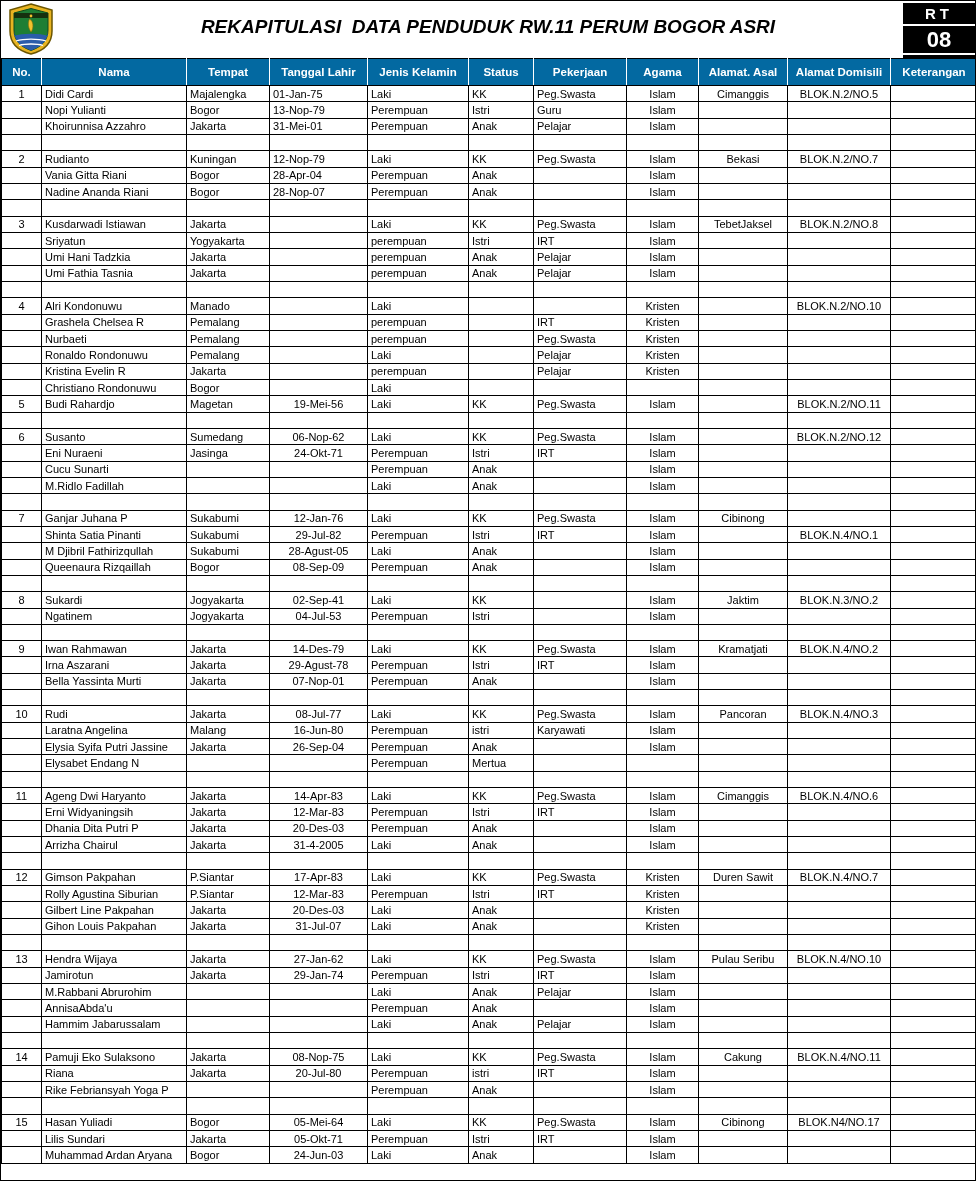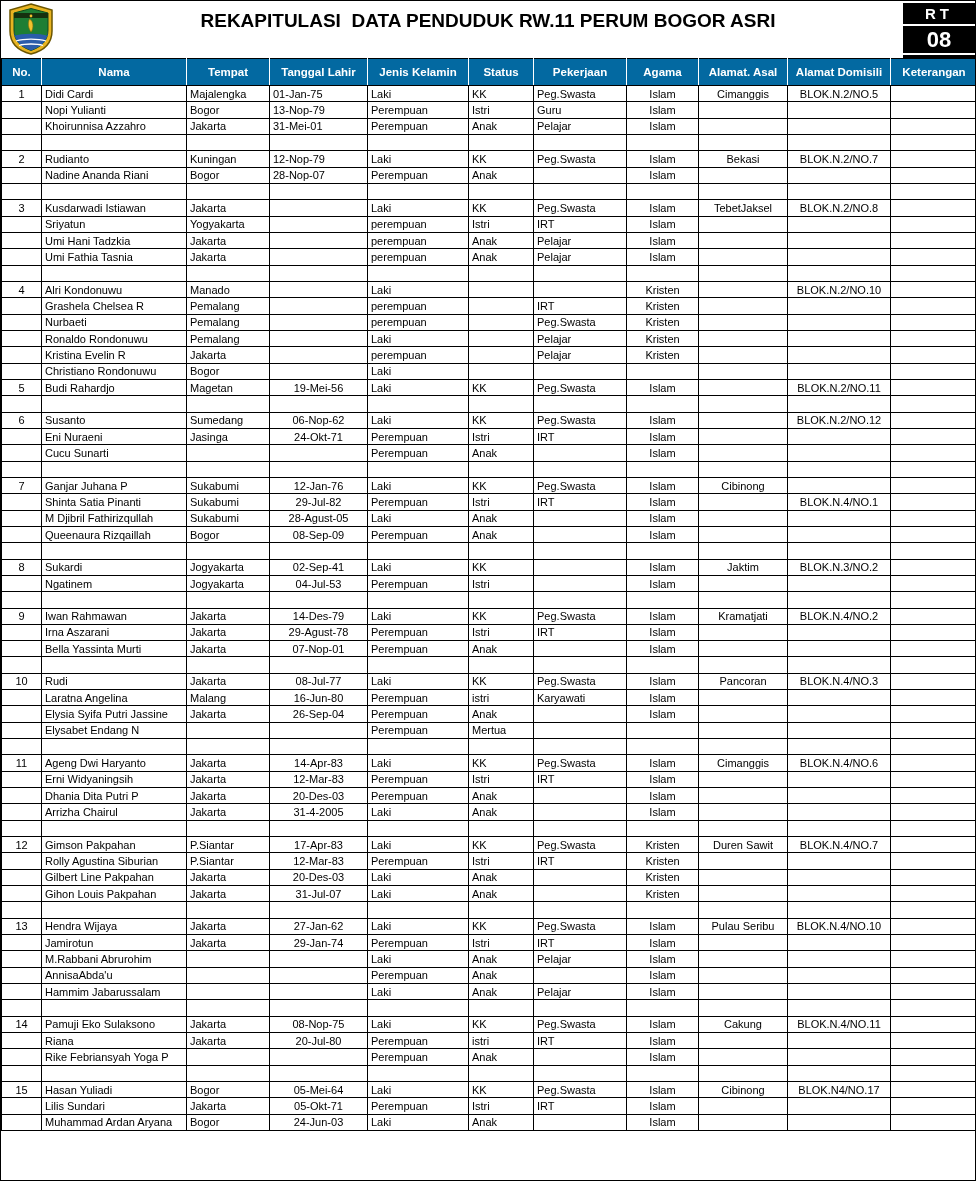--- a/index.html
+++ b/index.html
@@ -8,21 +8,21 @@
   .page {
     position:relative;
     width:976px; height:1181px;
     background:#fff;
     border:1px solid #000;
     overflow:hidden;
     font-family:"Liberation Sans","DejaVu Sans",sans-serif;
     color:#000;
   }
   .doc-header { position:relative; height:57px; }
-  .titles { padding-top:7px; }
+  .titles { padding-top:13px;font-style:italic; }
   .title-line {
     text-align:center; font-weight:700; font-size:19px;
     line-height:26px; white-space:pre; color:#000;
   }
   .logo-wrap { position:absolute; left:7px; top:2px; width:46px; height:53px; }
   .rt-box {
     position:absolute; right:0; top:2px; width:72px; height:55px;
     background:#000; color:#fff; display:flex; flex-direction:column; text-align:center;
   }
   .rt-label { font-size:15px; font-weight:700; letter-spacing:4px; line-height:21px; border-bottom:2px solid #fff; }
@@ -168,20 +168,33 @@
           <td class="c4">Laki</td>
           <td class="c5">KK</td>
           <td class="c6">Peg.Swasta</td>
           <td class="c7">Islam</td>
           <td class="c8">Bekasi</td>
           <td class="c9">BLOK.N.2/NO.7</td>
           <td class="c10"></td>
         </tr>
         <tr>
           <td class="c0"></td>
+          <td class="c1">Vania Gitta Riani</td>
+          <td class="c2">Bogor</td>
+          <td class="c3 dleft">28-Apr-04</td>
+          <td class="c4">Perempuan</td>
+          <td class="c5">Anak</td>
+          <td class="c6"></td>
+          <td class="c7">Islam</td>
+          <td class="c8"></td>
+          <td class="c9"></td>
+          <td class="c10"></td>
+        </tr>
+        <tr>
+          <td class="c0"></td>
           <td class="c1">Nadine Ananda Riani</td>
           <td class="c2">Bogor</td>
           <td class="c3 dleft">28-Nop-07</td>
           <td class="c4">Perempuan</td>
           <td class="c5">Anak</td>
           <td class="c6"></td>
           <td class="c7">Islam</td>
           <td class="c8"></td>
           <td class="c9"></td>
           <td class="c10"></td>
@@ -393,20 +406,33 @@
           <td class="c8"></td>
           <td class="c9"></td>
           <td class="c10"></td>
         </tr>
         <tr>
           <td class="c0"></td>
           <td class="c1">Cucu Sunarti</td>
           <td class="c2"></td>
           <td class="c3"></td>
           <td class="c4">Perempuan</td>
+          <td class="c5">Anak</td>
+          <td class="c6"></td>
+          <td class="c7">Islam</td>
+          <td class="c8"></td>
+          <td class="c9"></td>
+          <td class="c10"></td>
+        </tr>
+        <tr>
+          <td class="c0"></td>
+          <td class="c1">M.Ridlo Fadillah</td>
+          <td class="c2"></td>
+          <td class="c3"></td>
+          <td class="c4">Laki</td>
           <td class="c5">Anak</td>
           <td class="c6"></td>
           <td class="c7">Islam</td>
           <td class="c8"></td>
           <td class="c9"></td>
           <td class="c10"></td>
         </tr>
         <tr>
           <td class="c0"></td>
           <td class="c1"></td>

